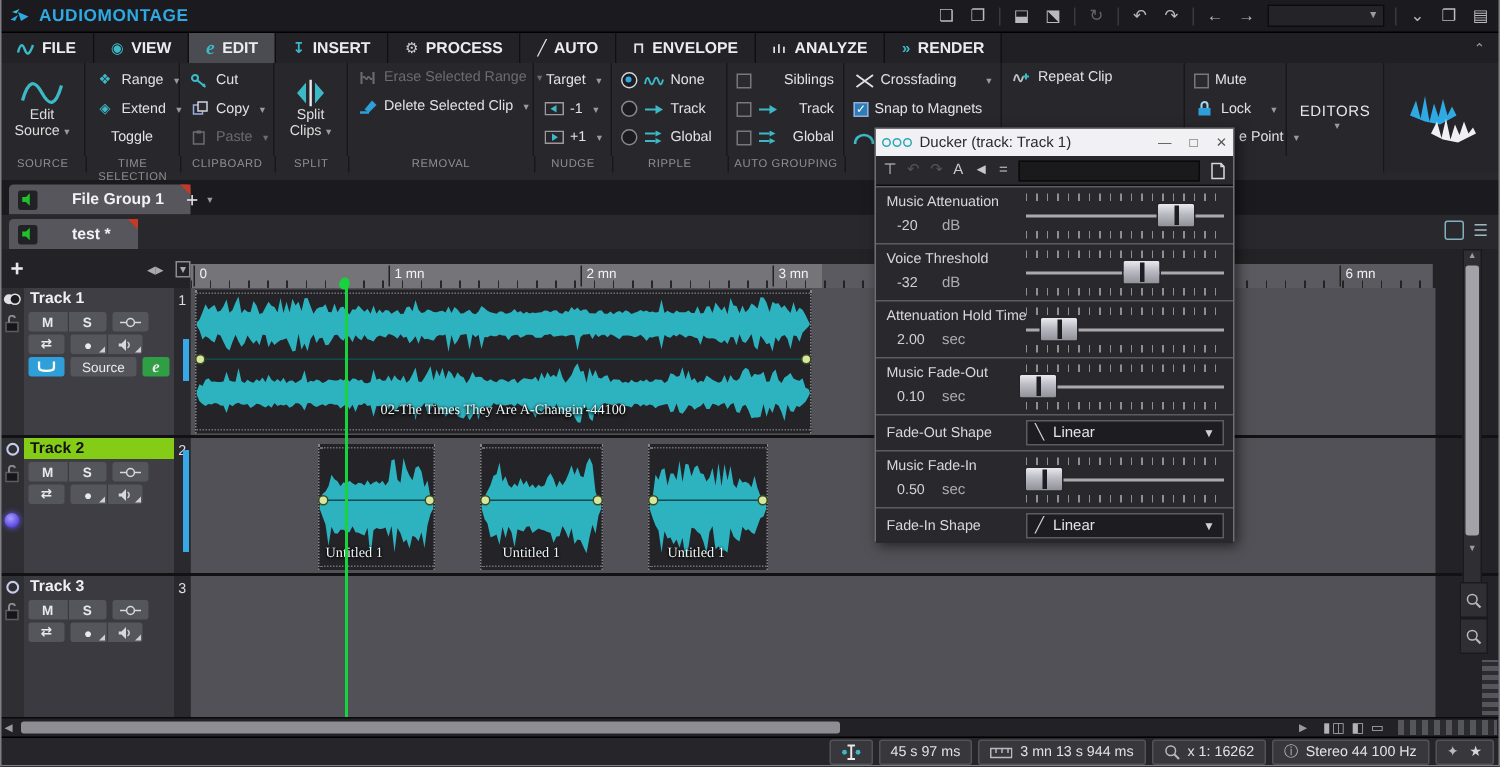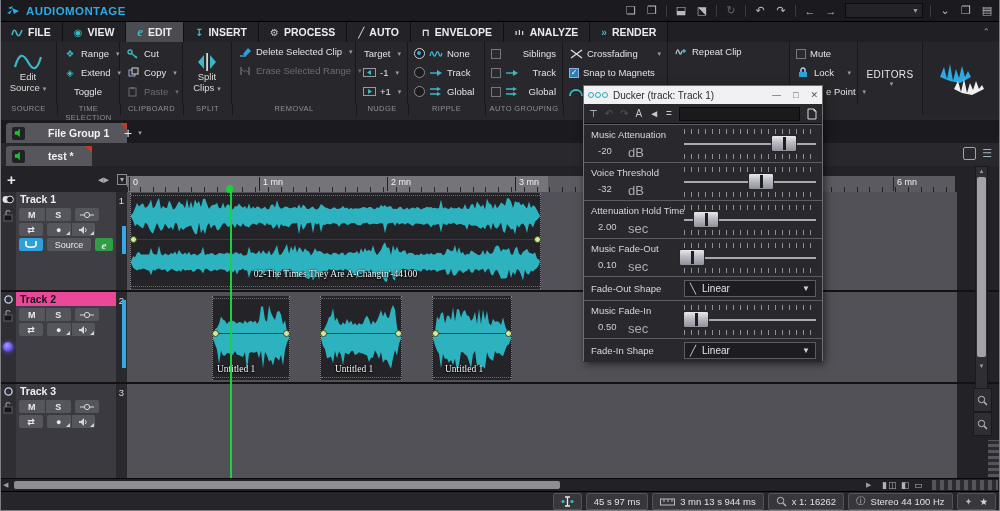--- a/index.html
+++ b/index.html
@@ -48,21 +48,21 @@
   #dk-title .dots i{width:4px;height:4px;border-radius:50%;border:1px solid #2aa7b8;}
   #dk-winbtns{margin-left:auto;display:flex;gap:12px;color:#555;font-size:9px;}
   #dk-toolbar{height:19px;background:#29292d;border-bottom:1px solid #0e0e10;display:flex;align-items:center;gap:7px;padding:0 5px;color:#c8c8cd;font-size:10px;}
   #dk-toolbar .gray{color:#55555b;}
   #dk-combo{flex:1;height:12px;background:#1a1a1d;border:1px solid #0a0a0c;}
   .dk-row{border-top:1px solid #5c5c62;background:#29292d;position:relative;box-sizing:border-box;}
   .dk-param{height:38px;}
   .dk-shape{height:24px;display:flex;align-items:center;}
   .dk-label{position:absolute;left:7px;top:4px;font-size:9.5px;color:#d8d8dc;}
   .dk-val{position:absolute;left:14px;top:20px;font-size:9.5px;color:#cfcfd4;}
-  .dk-unit{position:absolute;left:44px;top:20px;font-size:13px;color:#ababb0;}
+  .dk-unit{position:absolute;left:44px;top:20px;font-size:10px;color:#ababb0;}
   .slider{position:absolute;left:100px;top:4px;width:132px;height:30px;}
   .ticks{height:5px;background-image:repeating-linear-gradient(90deg,#8e8e94 0 1px,transparent 1px 7px);}
   .ticks.b{position:absolute;bottom:0;left:0;right:0;}
   .ticks.t{position:absolute;top:0;left:0;right:0;}
   .sl-track{position:absolute;left:0;right:0;top:14px;height:2px;background:#a9a9af;}
   .sl-handle{position:absolute;top:6px;width:26px;height:17px;background:linear-gradient(180deg,#e9e9ee,#b9bac2 45%,#8f9098);border:1px solid #26262a;border-radius:2px;box-sizing:border-box;}
   .sl-handle::after{content:"";position:absolute;left:11px;top:1px;bottom:1px;width:3px;background:#1d1d22;}
   .dk-shape .dk-slabel{font-size:9.5px;color:#d8d8dc;margin-left:7px;}
   .dropdown{position:absolute;left:100px;width:132px;height:17px;background:#1d1d21;border:1px solid #5c5c62;display:flex;align-items:center;gap:6px;padding:0 5px;box-sizing:border-box;font-size:10px;color:#e4e4e8;}
   .dropdown .dd-caret{margin-left:auto;font-size:8px;color:#d0d0d5;}
@@ -91,21 +91,21 @@
   
   #tracks{left:0;top:192px;width:1000px;height:286px;background:#232327;}
   #headers{position:absolute;left:0;top:0;width:140px;height:286px;}
   #gutter{position:absolute;left:116px;top:0;width:11px;height:286px;background:#2a2a2e;}
   .tnum{position:absolute;left:1px;width:9px;text-align:center;font-size:9.5px;color:#dcdce0;}
   .gbar{position:absolute;left:6px;width:4px;background:#36a8e8;}
   .thead{position:absolute;left:0;width:116px;background:#3e3e44;}
   .tsep{position:absolute;left:0;width:1000px;height:2px;background:#121215;}
   .t-strip{position:absolute;left:0;top:0;width:16px;bottom:0;background:#2e2e33;}
   .t-title{position:absolute;left:16px;top:0;width:100px;height:14px;line-height:14px;padding-left:4px;font-weight:bold;font-size:10.5px;color:#f0f0f3;box-sizing:border-box;}
-  .t-title.sel{background:#ec4899;color:#141416;}
+  .t-title.sel{background:#84cc16;color:#141416;}
   .trow{position:absolute;left:19px;display:flex;gap:4px;height:13px;}
   .tbtn{background:#55555c;border-radius:2px;color:#e9e9ee;font-weight:bold;font-size:9px;display:flex;align-items:center;justify-content:center;position:relative;}
   .tbtn.w2{width:24px;}
   .ms{display:flex;width:52px;}
   .ms .tbtn{flex:1;border-radius:0;}
   .ms .tbtn:first-child{border-radius:2px 0 0 2px;border-right:1px solid #3a3a3f;}
   .ms .tbtn:last-child{border-radius:0 2px 2px 0;}
   .cornr{position:absolute;right:1px;bottom:1px;width:0;height:0;border-bottom:4px solid #cfcfd4;border-left:4px solid transparent;}
   .purple-dot{position:absolute;left:3px;width:10px;height:10px;border-radius:50%;background:radial-gradient(circle at 40% 35%,#a99cff,#5b4ae0 65%,#2c2480);box-shadow:0 0 4px #6a5cf0;}
 
@@ -291,39 +291,39 @@
           <path d="M16,2 L22,9 L16,16 Z" fill="#3cb8c6"></path>
         <rect x="12.3" y="0" width="1.6" height="18" fill="#e8e8ec"></rect>
       </svg>
       <span style="font-size:9.5px;">Split</span>
       <span style="font-size:9.5px;"><span>Clips</span><span class="caret">▾</span></span>
     </div>
   </div>
   <div class="rlabel" style="left:183px;width:49px;">SPLIT</div>
 
   <div class="rgroup" style="left:232px;width:124px;">
+    <div class="rrow gray">
+      <span class="rico">
+          <svg width="12" height="10" viewBox="0 0 12 10">
+            <path d="M2,1 V9 M10,1 V9" stroke="#6b6b72" stroke-width="1.4"></path>
+            <path d="M3,5 C4,2 5,8 6,5 C7,2 8,8 9,5" stroke="#6b6b72" fill="none"></path>
+          </svg>
+        </span>
+      <span>Erase Selected Range</span>
+        <span class="caret" style="color:#6b6b72;">▾</span>
+    </div>
     <div class="rrow">
       <span class="rico">
           <svg width="13" height="10" viewBox="0 0 13 10">
             <path d="M4,7 L9,1 L12,4 L7,9 Z" fill="#2e9fd8"></path>
             <path d="M1,9 L7,9" stroke="#2e9fd8" stroke-width="1.6"></path>
           </svg>
         </span>
       <span>Delete Selected Clip</span>
         <span class="caret">▾</span>
-    </div>
-    <div class="rrow gray">
-      <span class="rico">
-          <svg width="12" height="10" viewBox="0 0 12 10">
-            <path d="M2,1 V9 M10,1 V9" stroke="#6b6b72" stroke-width="1.4"></path>
-            <path d="M3,5 C4,2 5,8 6,5 C7,2 8,8 9,5" stroke="#6b6b72" fill="none"></path>
-          </svg>
-        </span>
-      <span>Erase Selected Range</span>
-        <span class="caret" style="color:#6b6b72;">▾</span>
     </div>
   </div>
   <div class="rlabel" style="left:232px;width:124px;">REMOVAL</div>
 
   <div class="rgroup" style="left:356px;width:52px;">
     <div class="rrow" style="margin-top:2px;justify-content:flex-end;">
       <span>Target</span>
         <span class="caret">▾</span>
     </div>
     <div class="rrow">

